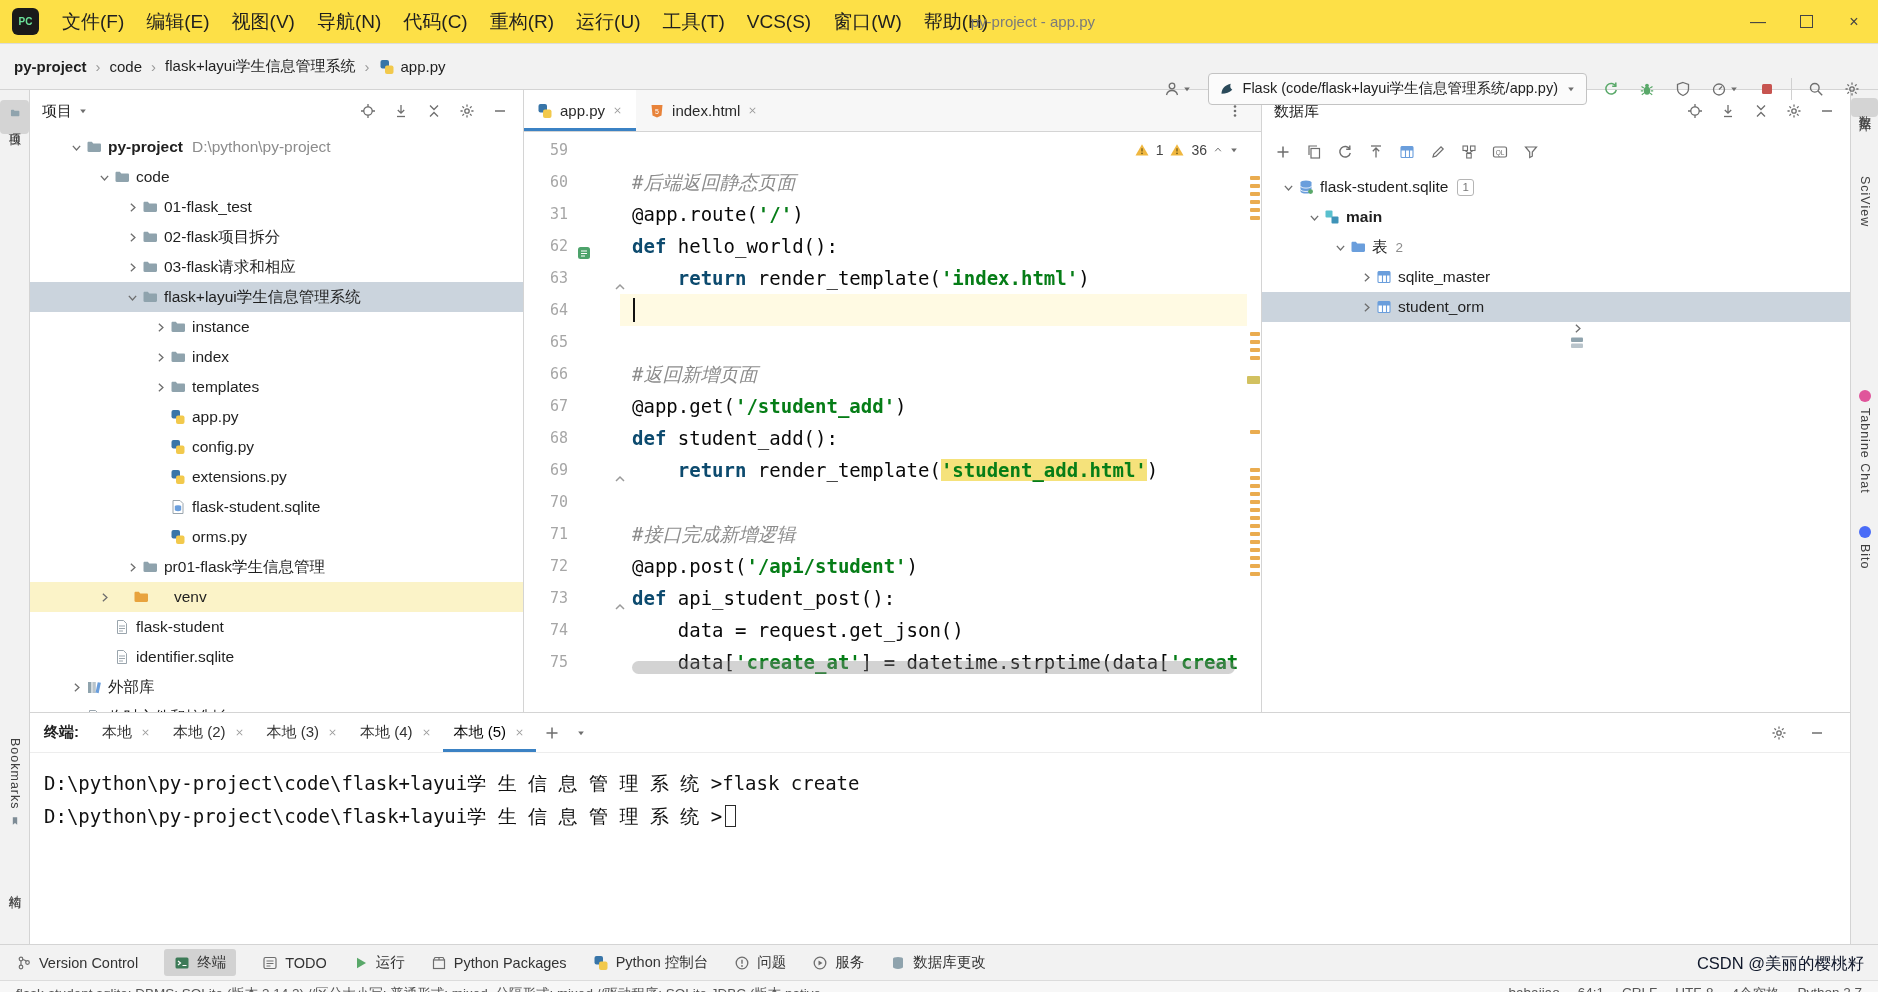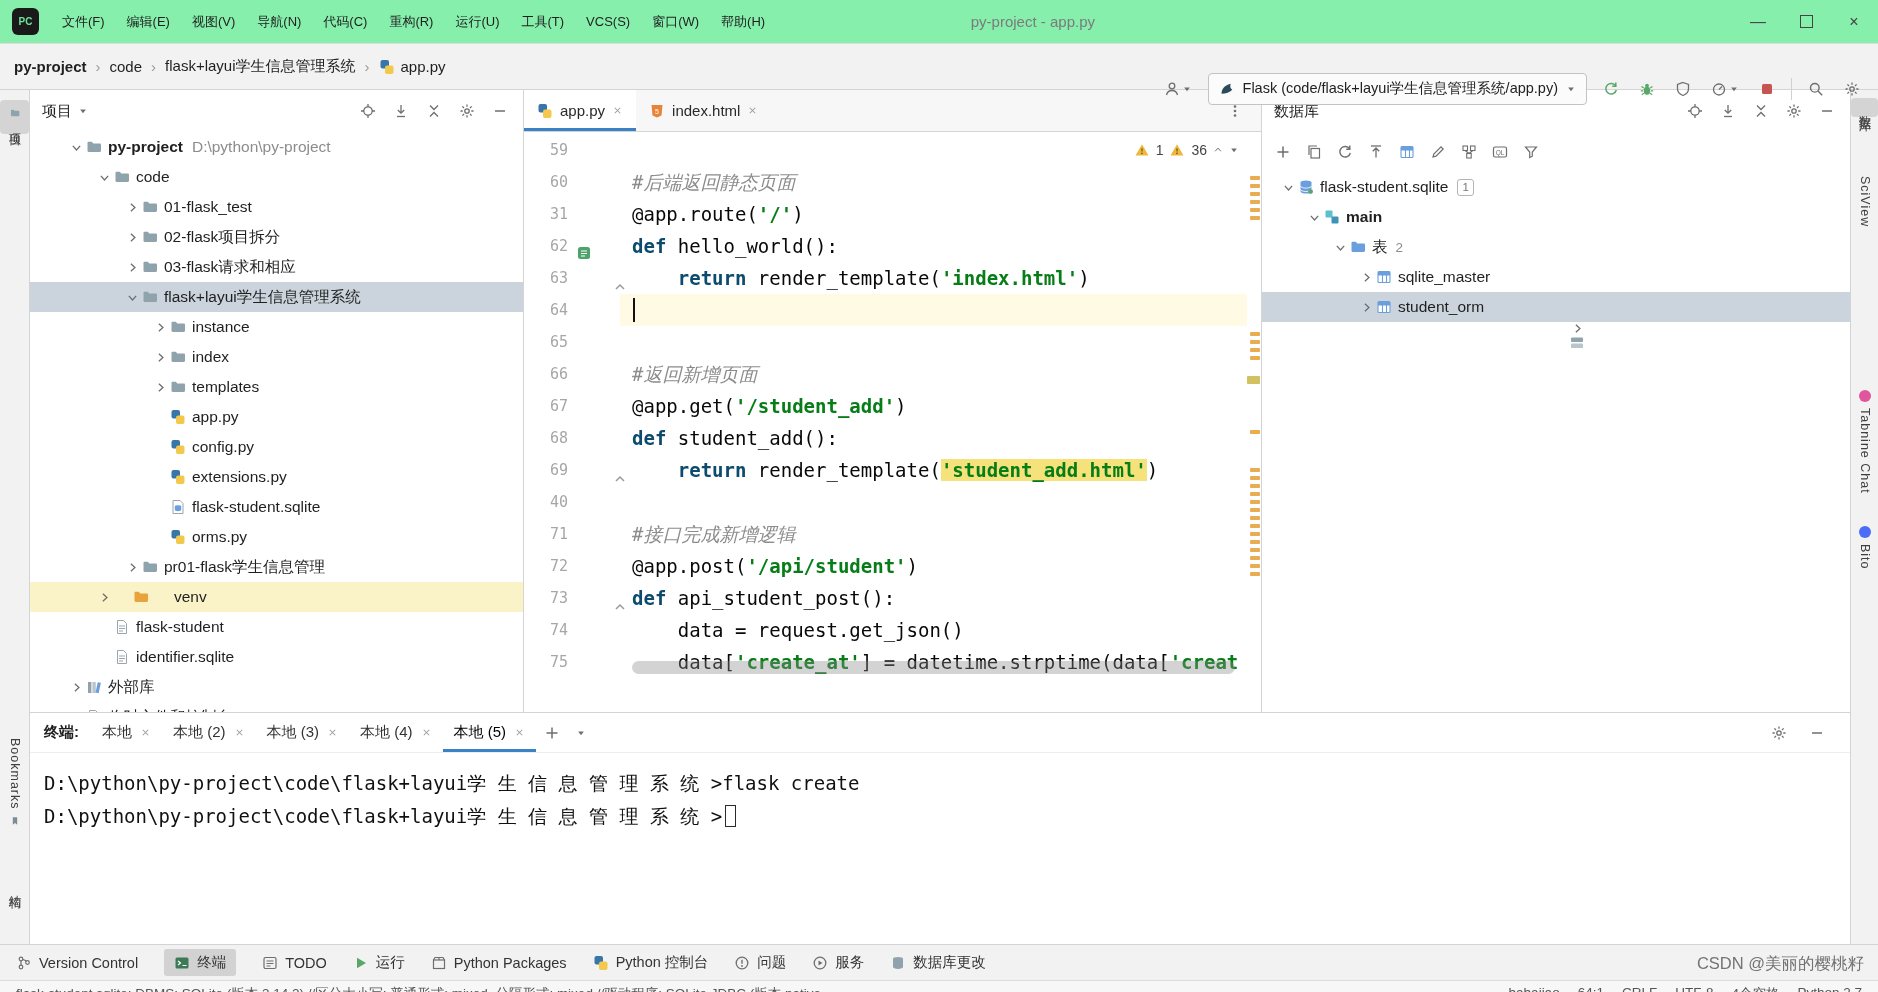--- a/index.html
+++ b/index.html
@@ -1,23 +1,23 @@
 <!DOCTYPE html>
 <html><head>
 <meta charset="utf-8">
 <style>
   * { margin:0; padding:0; box-sizing:border-box; }
   html,body { background:#fff; }
   body { font-family:"Liberation Sans","DejaVu Sans",sans-serif; }
   .window { position:relative; width:1878px; height:992px; background:#fff; overflow:hidden; color:#1f1f1f; font-size:15px; }
 
   
-  .titlebar { position:absolute; top:0; left:0; right:0; height:44px; background:#86efac; border-bottom:1px solid #dcdcdc; display:flex; align-items:center; z-index:5; }
+  .titlebar { position:absolute; top:0; left:0; right:0; height:44px; background:#fde047; border-bottom:1px solid #dcdcdc; display:flex; align-items:center; z-index:5; }
   .logo { width:27px; height:27px; border-radius:6px; background:#1a1a1a; color:#6BE29A; font-size:10px; font-weight:bold; display:flex; align-items:center; justify-content:center; margin:0 12px; }
-  .menu-item { padding:0 11px; line-height:44px; font-size:13px; color:#1f1f1f; cursor:default; }
+  .menu-item { padding:0 11px; line-height:44px; font-size:19px; color:#1f1f1f; cursor:default; }
   .win-title { position:absolute; left:55%; transform:translateX(-50%); color:#7b7b7b; font-size:15px; }
   .window-controls { margin-left:auto; display:flex; height:100%; }
   .win-btn { width:48px; display:flex; align-items:center; justify-content:center; font-size:16px; color:#444; }
   .win-btn.maximize::after { content:""; width:11px; height:11px; border:1.3px solid #444; }
 
   
   .toolbar { position:absolute; top:44px; left:0; right:0; height:46px; background:#f2f2f2; border-bottom:1px solid #d4d4d4; display:flex; align-items:center; padding:0 14px; z-index:4; }
   .breadcrumb { display:flex; align-items:center; gap:9px; font-size:15px; }
   .crumb { display:flex; align-items:center; gap:6px; }
   .crumb-sep { color:#9a9a9a; font-size:15px; }
@@ -95,21 +95,21 @@
   .term-body { padding:14px 0 0 14px; font-family:"DejaVu Sans Mono","Liberation Mono",monospace; font-size:19px; line-height:33px; color:#111; white-space:pre; }
   .tcursor { display:inline-block; width:11px; height:22px; border:1.6px solid #2a2a2a; margin-left:3px; vertical-align:-4px; }
 
   
   .statusbar { position:absolute; left:0; right:0; top:944px; height:36px; background:#f2f2f2; border-top:1px solid #d4d4d4; display:flex; align-items:center; gap:26px; padding:0 16px; font-size:14.5px; color:#333; z-index:4; }
   .sb-item { display:flex; align-items:center; gap:7px; }
   .sb-item svg { width:15px; height:15px; }
   .sb-item.active { background:#D2D2D2; padding:4px 10px; border-radius:3px; }
   .statusbar2 { position:absolute; left:0; right:0; top:980px; height:26px; background:#f7f7f7; border-top:1px solid #dcdcdc; display:flex; align-items:center; justify-content:space-between; padding:0 16px; font-size:13.5px; color:#555; z-index:4; }
   .ir-right { display:flex; gap:18px; }
-  .watermark { position:absolute; top:953px; right:14px; color:#737373; font-size:16.5px; font-weight:500; z-index:10; }
+  .watermark { position:absolute; top:953px; right:14px; color:#0f172a; font-size:16.5px; font-weight:500; z-index:10; }
 
   .ic { display:inline-flex; align-items:center; justify-content:center; }
   .ic svg { width:16px; height:16px; }
   .ic.small svg { width:10px; height:10px; }
 </style>
 </head>
 <body>
 
 <div class="window">
 
@@ -710,21 +710,21 @@
             <div class="cl">
               <span class="lnum">69</span>
               <span class="gfold"><span class="ic">
                   <svg viewBox="0 0 16 16" xmlns="http://www.w3.org/2000/svg">
                     <path d="M4 10 8 6l4 4" stroke="#9a9a9a" fill="none" stroke-width="1.5"></path>
                   </svg>
                 </span></span>
               <span class="cbody"><span class="tp">    </span><span class="tk">return </span><span class="tp">render_template(</span><span class="ts hl">'student_add.html'</span><span class="tp">)</span></span>
             </div>
             <div class="cl">
-              <span class="lnum">40</span>
+              <span class="lnum">70</span>
               <span class="cbody"></span>
             </div>
             <div class="cl">
               <span class="lnum">71</span>
               <span class="cbody"><span class="tc">#接口完成新增逻辑</span></span>
             </div>
             <div class="cl">
               <span class="lnum">72</span>
               <span class="cbody"><span class="tp">@app.post(</span><span class="ts">'/api/student'</span><span class="tp">)</span></span>
             </div>

